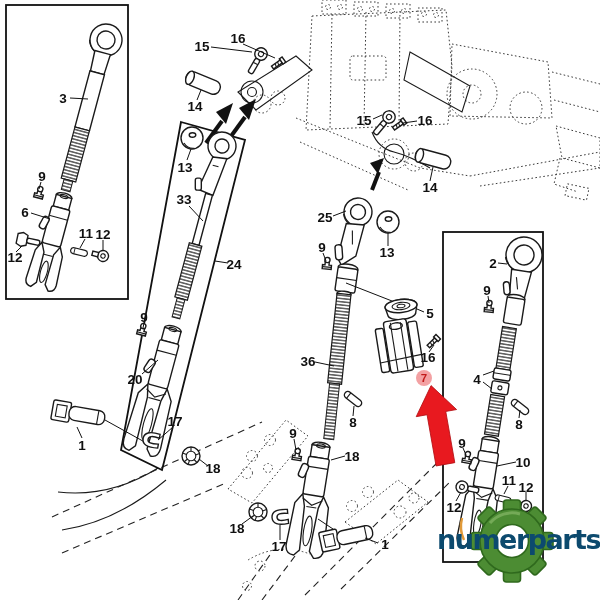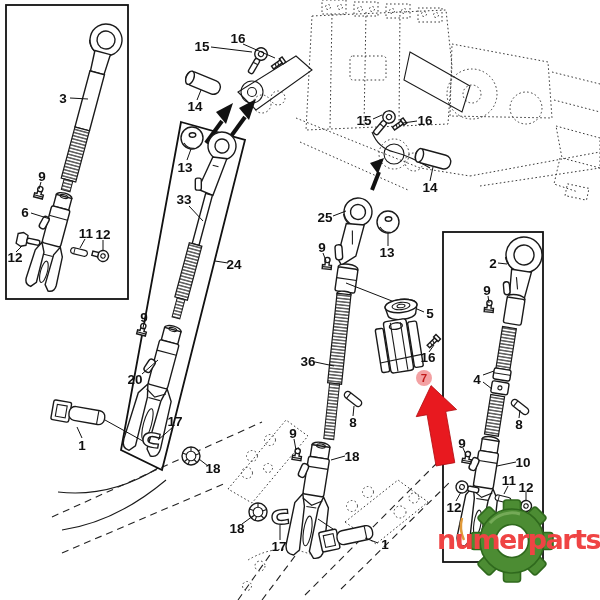--- a/index.html
+++ b/index.html
@@ -3,21 +3,21 @@
 <meta charset="utf-8">
 <style>
   html,body{margin:0;padding:0;background:#fff;}
   .stage{position:relative;width:600px;height:600px;background:#fff;overflow:hidden;
          font-family:"Liberation Sans",sans-serif;}
   .stage svg{position:absolute;left:0;top:0;}
   .co{position:absolute;transform:translate(-50%,-50%);
       font:bold 13.5px "Liberation Sans",sans-serif;color:#101010;white-space:nowrap;}
   .co.red{color:#c21a1a;font-size:11.5px;}
   .logo{position:absolute;left:437px;top:524px;
-        font:bold 27px "DejaVu Sans",sans-serif;letter-spacing:-1.5px;color:#ef4444;}
+        font:bold 27px "DejaVu Sans",sans-serif;letter-spacing:-1.5px;color:#0c4a6e;}
   
   .fw{fill:#fff;stroke:#1a1a1a;stroke-width:1.4;}
   .ln{fill:none;stroke:#1a1a1a;stroke-width:1.1;}
   .dot{fill:none;stroke:#3a3a3a;stroke-width:1;stroke-dasharray:1.6 2.4;}
   .dsh{fill:none;stroke:#222;stroke-width:1.1;stroke-dasharray:7 5;}
   .ldr{stroke:#111;stroke-width:1;}
   .box{fill:none;stroke:#111;stroke-width:1.8;}
 </style>
 </head>
 <body>

